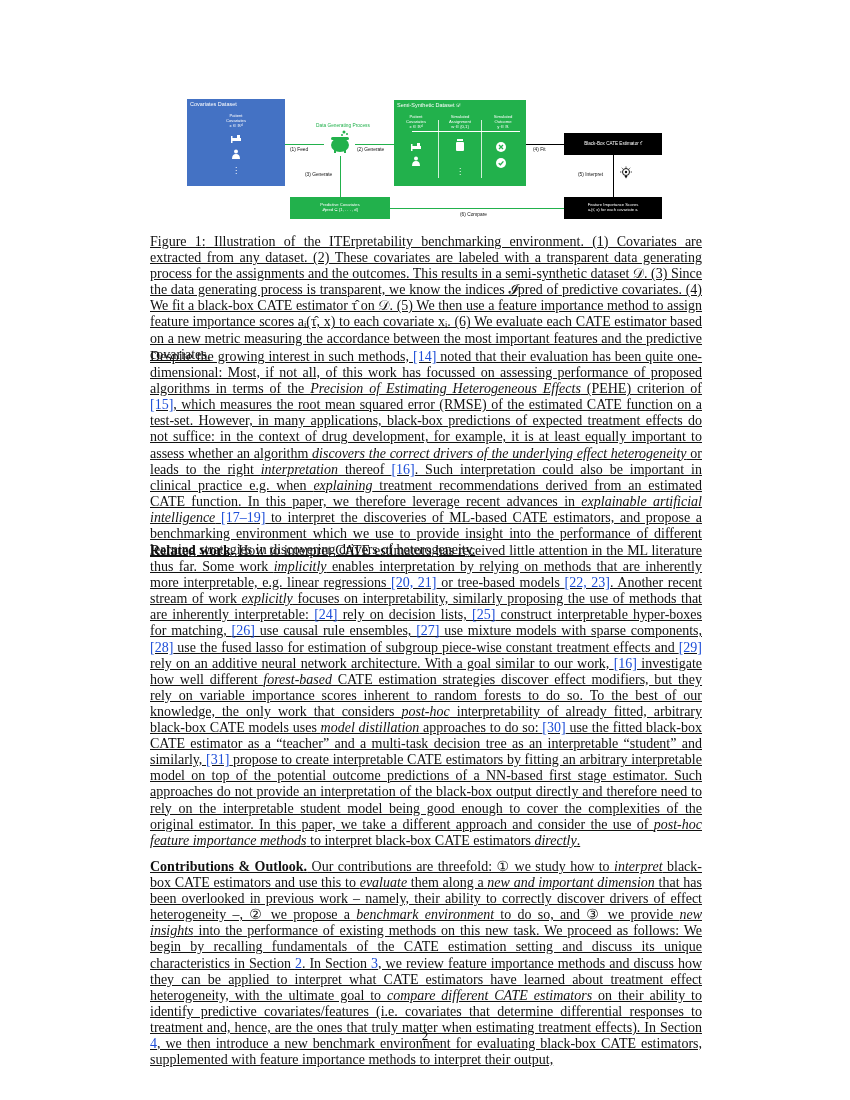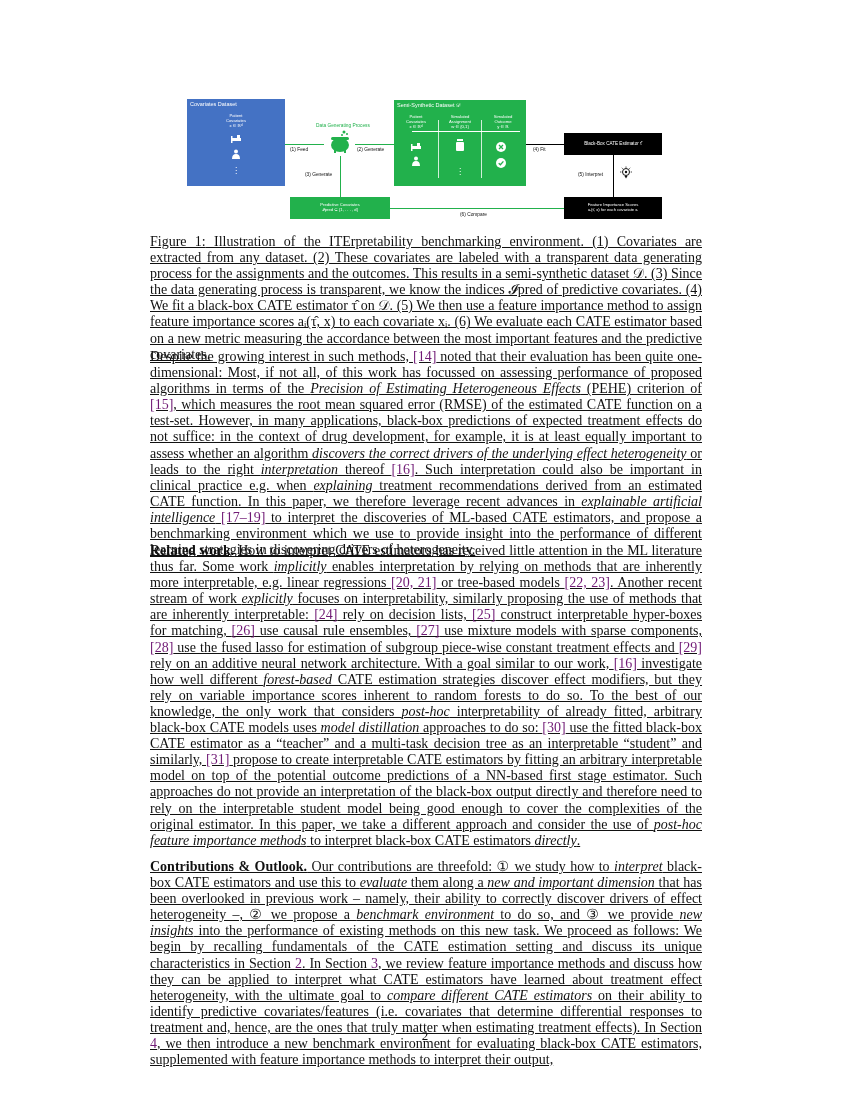--- a/index.html
+++ b/index.html
@@ -13,21 +13,21 @@
   .box-title { position:absolute; left:3px; top:2px; font-size:5.5px; }
   .tiny { font-size:4.2px; line-height:5px; text-align:center; }
   .line { position:absolute; background:#22b14c; }
   .kline { position:absolute; background:#000; }
   .lbl { position:absolute; font-family:"Liberation Sans","DejaVu Sans",sans-serif; font-size:4.8px; color:#111; white-space:nowrap; }
   .icon { position:absolute; color:#fff; font-size:8px; line-height:8px; text-align:center; }
   .text { position:absolute; left:150px; width:552px; font-size:14px; line-height:16.1px; text-align:justify;text-decoration:underline; }
   .text p { margin:0; }
   .text i { font-style:italic; }
   .text b { font-weight:bold; }
-  .cite { color:#701a75; }
+  .cite { color:#1d4ed8; }
   .pageno { position:absolute; left:0; width:850px; top:1028px; text-align:center; font-size:13px; }
 </style>
 </head>
 <body>
 
 <div class="fig">
 
   <div class="box blue" style="left:187px;top:99px;width:98px;height:87px;">
     <div class="box-title">Covariates Dataset</div>
     <div class="tiny" style="position:absolute;left:0;right:0;top:14px;">

